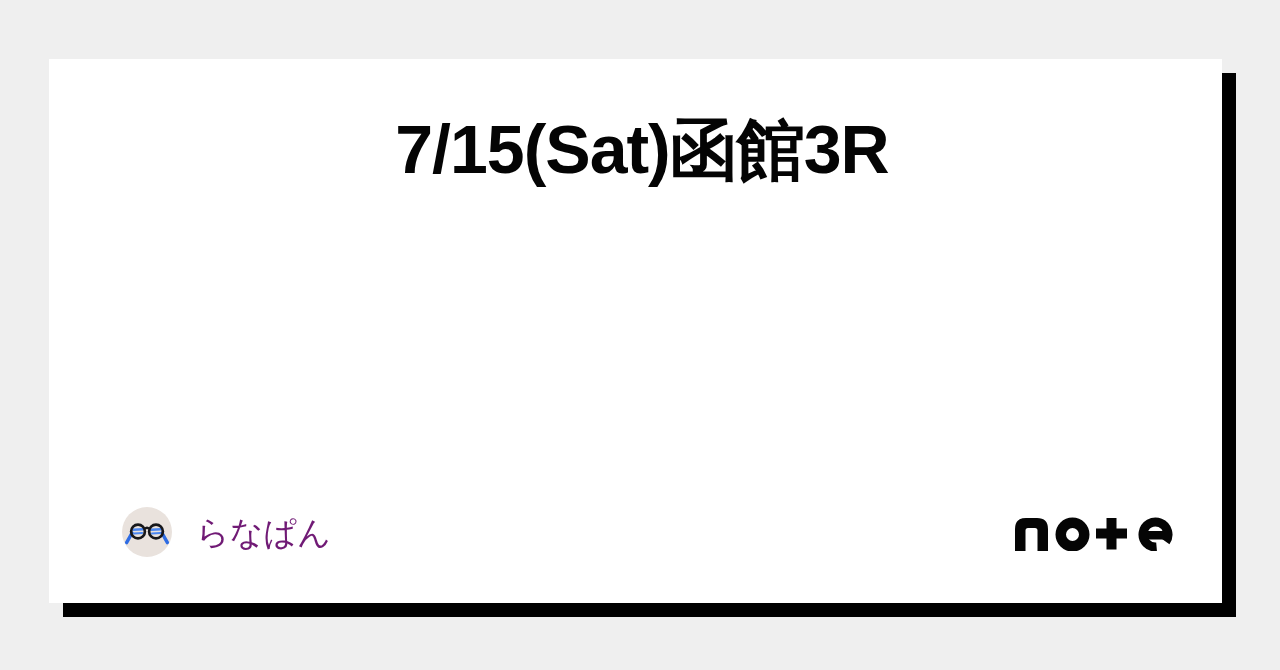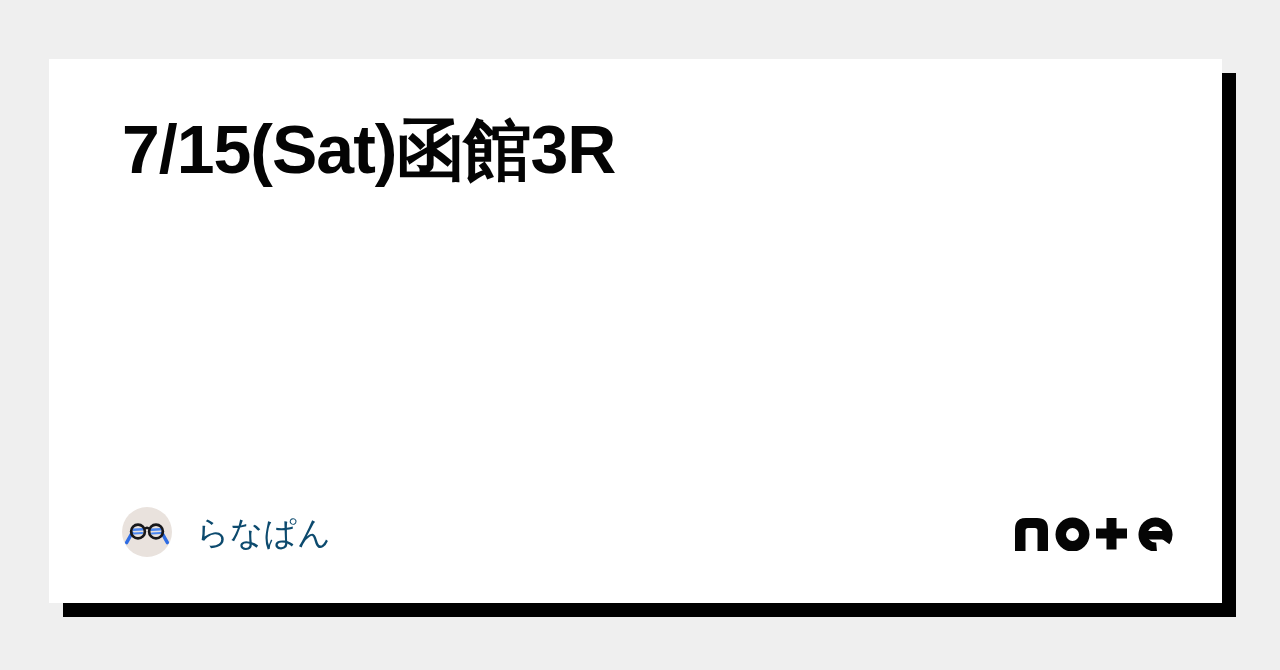--- a/index.html
+++ b/index.html
@@ -6,20 +6,21 @@
     margin: 0;
     padding: 0;
     font-family: "Liberation Sans", "DejaVu Sans", sans-serif;
   }
   .stage {
     position: relative;
     width: 1280px;
     height: 670px;
     background: #efefef;
     overflow: hidden;
+    text-align: center;
   }
   .card {
     position: absolute;
     left: 49px;
     top: 59px;
     width: 1173px;
     height: 544px;
     background: #ffffff;
     box-shadow: 14px 14px 0 0 #000000;
   }
@@ -52,21 +53,21 @@
     display: flex;
     align-items: center;
     justify-content: center;
     overflow: hidden;
     flex: 0 0 auto;
   }
   .avatar svg { display: block; }
   .author-name {
     font-size: 33px;
     line-height: 1;
-    color: #0c4a6e;
+    color: #701a75;
     white-space: nowrap;
   }
   .note-logo {
     position: absolute;
     right: 44px;
     top: 458px;
     width: 163px;
     height: 34px;
   }
   .note-logo svg { display: block; width: 100%; height: 100%; }

